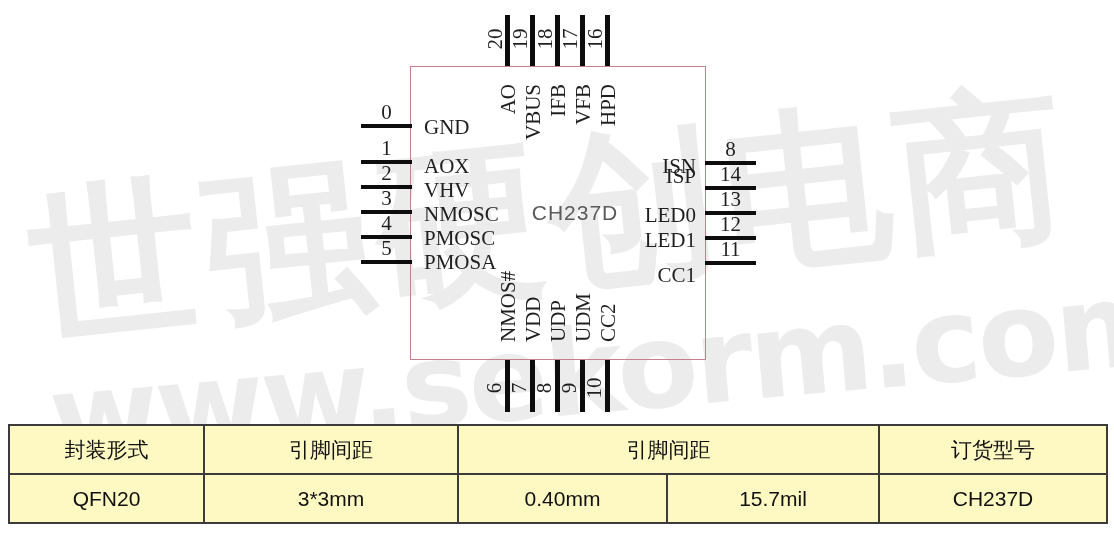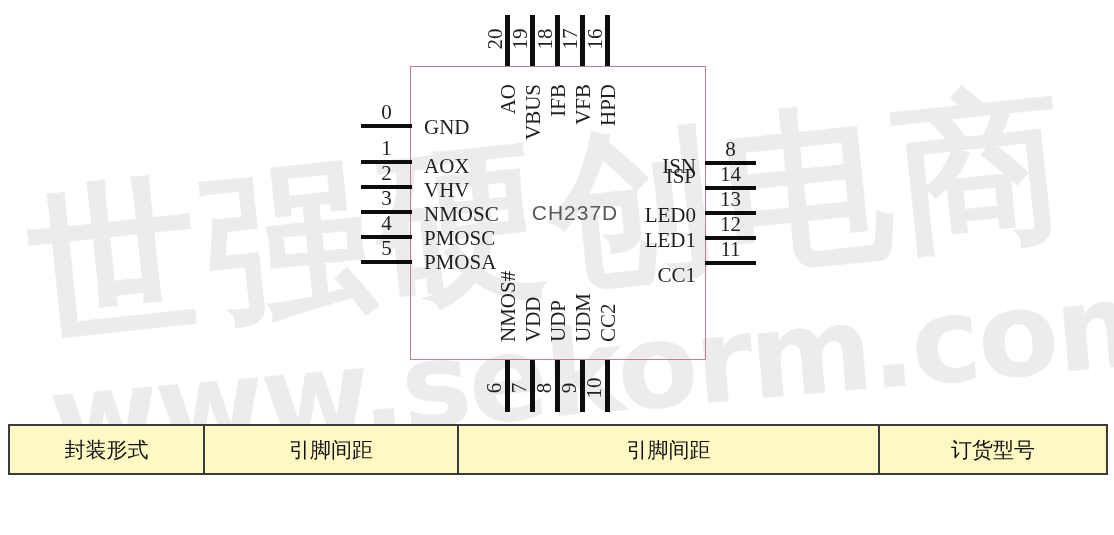--- a/index.html
+++ b/index.html
@@ -164,16 +164,23 @@
         <col style="width:212px">
         <col style="width:228px">
     </colgroup>
     <tbody>
         <tr>
       <td>封装形式</td>
       <td>引脚间距</td>
       <td colspan="2">引脚间距</td>
       <td>订货型号</td>
     </tr>
+    <tr>
+      <td>QFN20</td>
+      <td>3*3mm</td>
+      <td>0.40mm</td>
+      <td>15.7mil</td>
+      <td>CH237D</td>
+    </tr>
   </tbody>
     </table>
 
 </div>
 
 </body></html>

